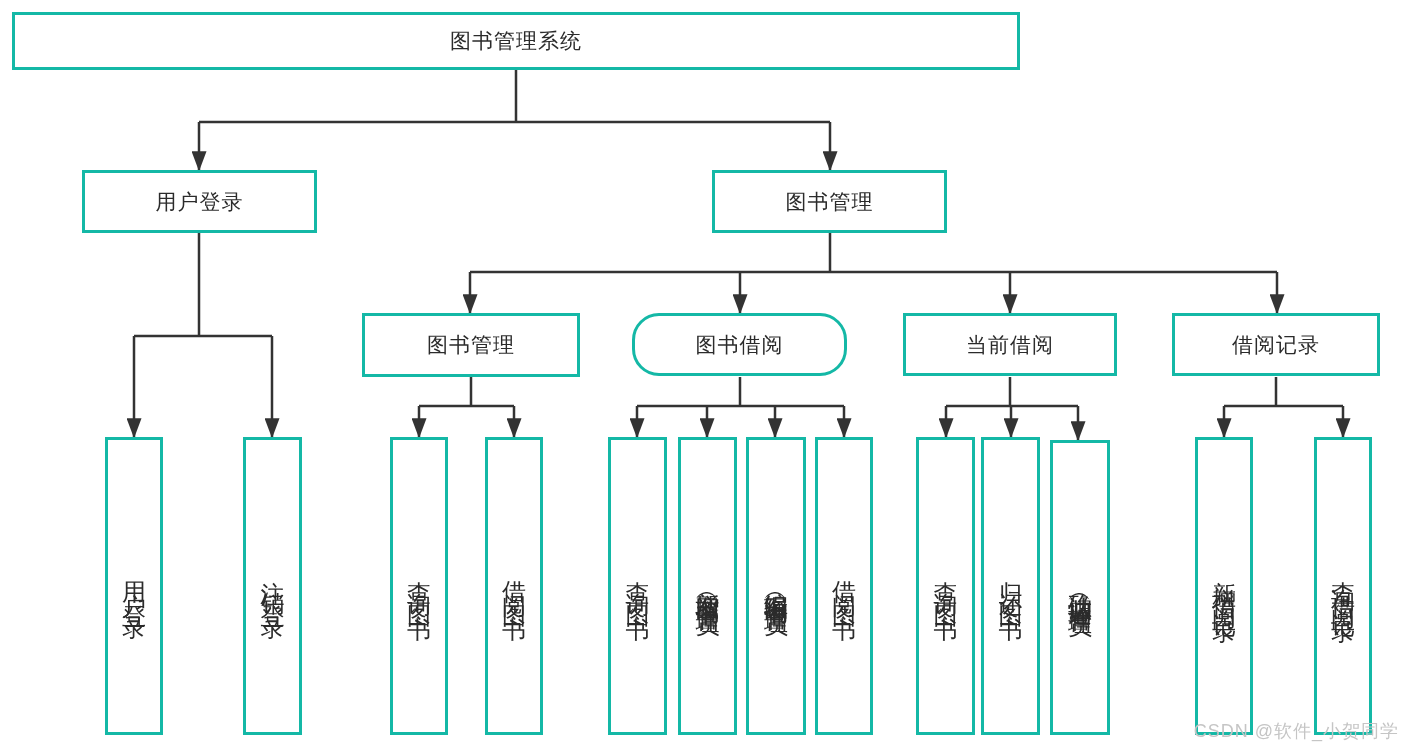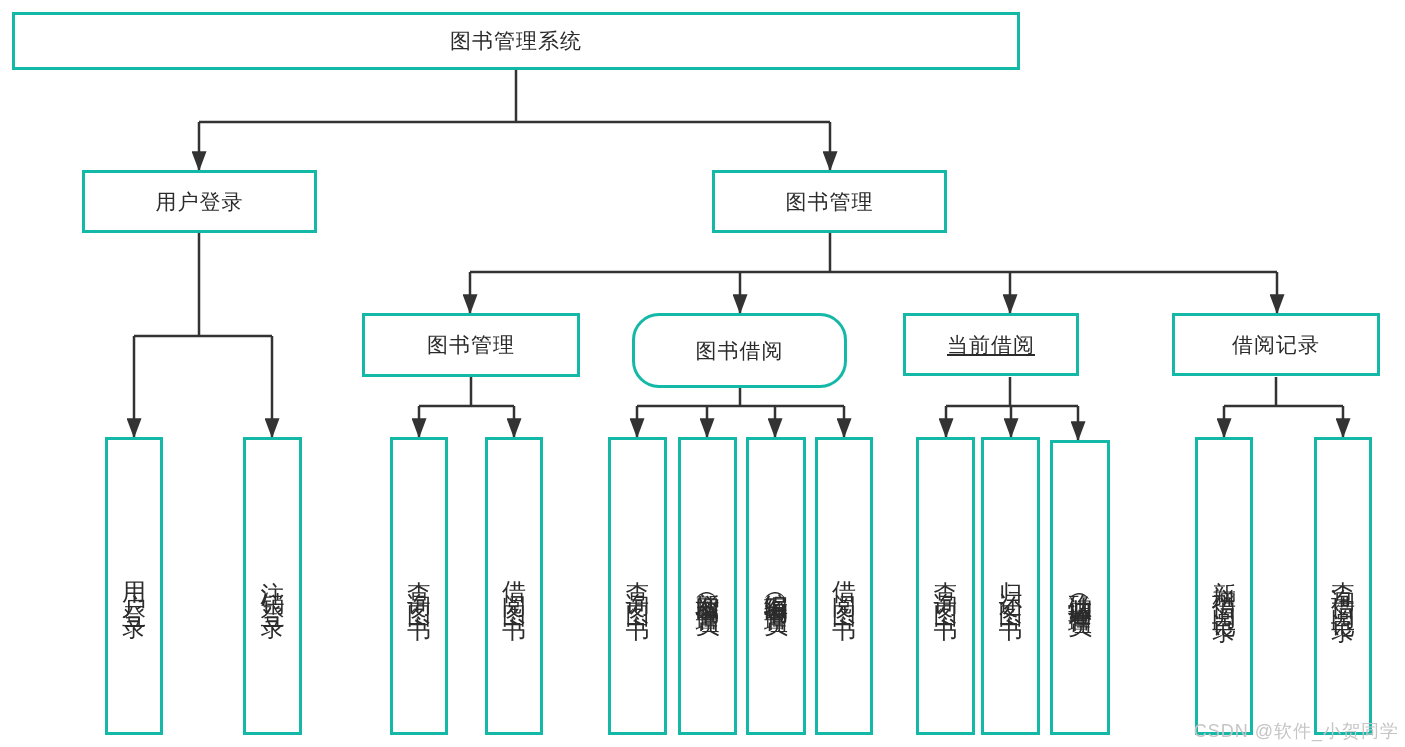--- a/index.html
+++ b/index.html
@@ -55,22 +55,22 @@
   .vnode.mid   { letter-spacing: 8px;  }
   .vnode.long  { letter-spacing: 3px;  }
 
   
   #n-root { left: 12px;  top: 12px;  width: 1008px; height: 58px; }
   
   #n-user { left: 82px;  top: 170px; width: 235px; height: 63px; }
   #n-book { left: 712px; top: 170px; width: 235px; height: 63px; }
   
   #n-g0 { left: 362px;  top: 313px; width: 218px; height: 64px; }
-  #n-g1 { left: 632px;  top: 313px; width: 215px; height: 75px; border-radius: 27px; }
-  #n-g2 { left: 903px;  top: 313px; width: 176px; height: 63px; text-decoration: underline; }
+  #n-g1 { left: 632px;  top: 313px; width: 215px; height: 63px; border-radius: 27px; }
+  #n-g2 { left: 903px;  top: 313px; width: 214px; height: 63px; }
   #n-g3 { left: 1172px; top: 313px; width: 208px; height: 63px; }
   
   #n-u0   { left: 105px;  top: 437px; width: 58px; height: 298px; }
   #n-u1   { left: 243px;  top: 437px; width: 59px; height: 298px; }
   #n-g0c0 { left: 390px;  top: 437px; width: 58px; height: 298px; }
   #n-g0c1 { left: 485px;  top: 437px; width: 58px; height: 298px; }
   #n-g1c0 { left: 608px;  top: 437px; width: 59px; height: 298px; }
   #n-g1c1 { left: 678px;  top: 437px; width: 59px; height: 298px; }
   #n-g1c2 { left: 746px;  top: 437px; width: 60px; height: 298px; }
   #n-g1c3 { left: 815px;  top: 437px; width: 58px; height: 298px; }

